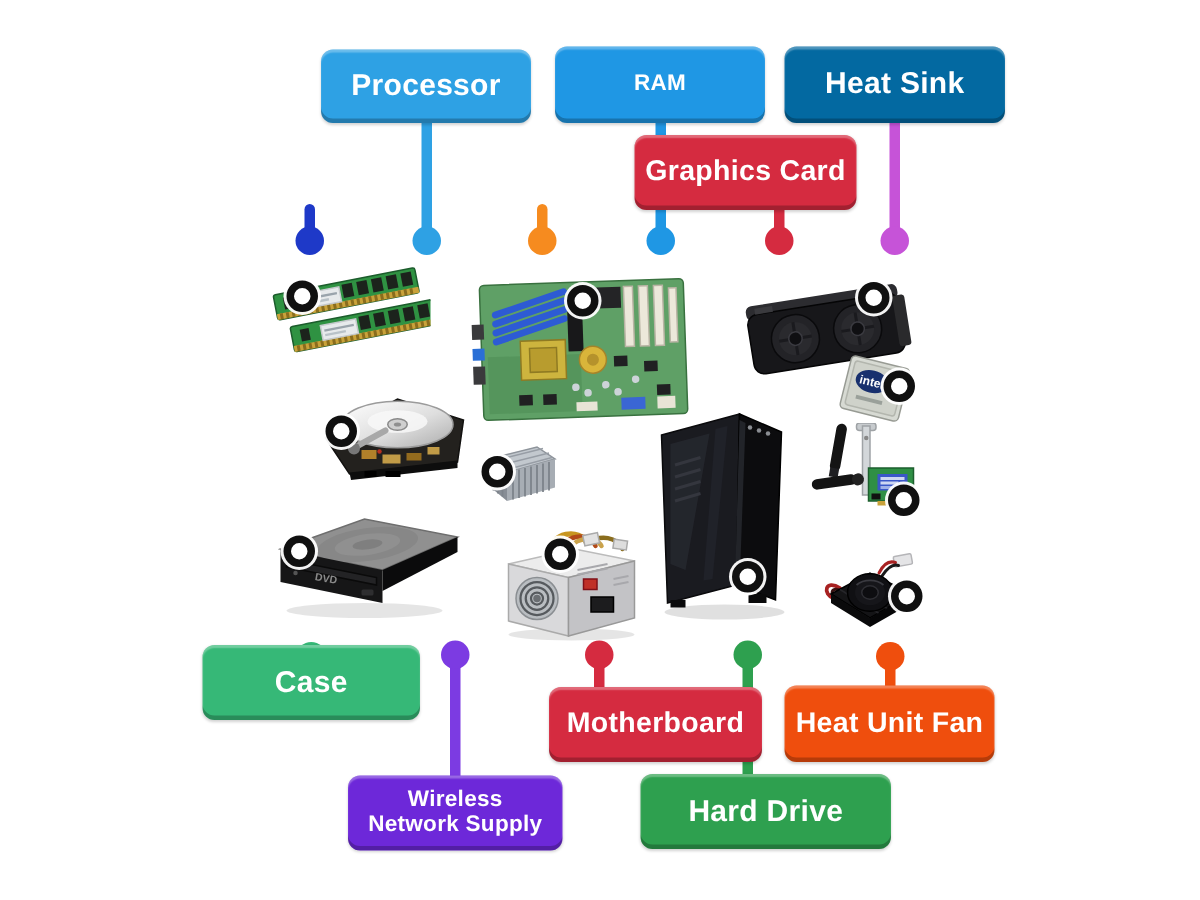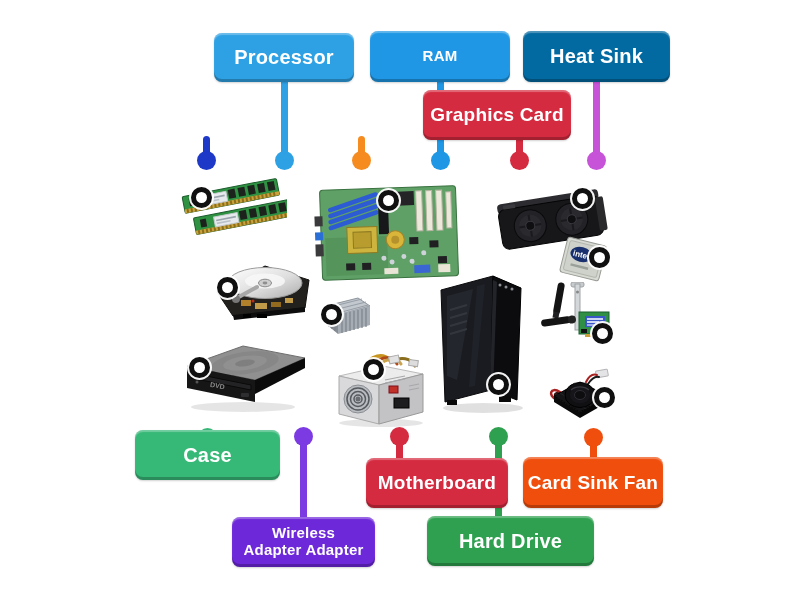--- a/index.html
+++ b/index.html
@@ -318,27 +318,27 @@
       <div>Case</div>
     </div>
     <div class="stem" style="background: rgb(213, 43, 64); left: 395.5px; top: 436px; height: 26px;"></div>
     <div class="enddot" style="background: rgb(213, 43, 64); left: 389.5px; top: 426.5px;"></div>
     <div class="label" style="left: 328px; top: 458px; width: 142px; height: 50px; background: rgb(213, 43, 64); font-size: 19px; margin-left: 38px;">
       <div>Motherboard</div>
     </div>
     <div class="stem" style="background: rgb(239, 78, 13); left: 589.5px; top: 437px; height: 24px;"></div>
     <div class="enddot" style="background: rgb(239, 78, 13); left: 583.5px; top: 427.5px;"></div>
     <div class="label" style="left: 523px; top: 457px; width: 140px; height: 51px; background: rgb(239, 78, 13); font-size: 19px;">
-      <div>Card Sink Fan</div>
+      <div>Heat Unit Fan</div>
     </div>
     <div class="stem" style="background: rgb(124, 59, 226); left: 299.5px; top: 436px; height: 85px;"></div>
     <div class="enddot" style="background: rgb(124, 59, 226); left: 293.5px; top: 426.5px;"></div>
     <div class="label" style="left: 232px; top: 517px; width: 143px; height: 50px; background: #6d28d9; font-size: 15px;">
       <div>Wireless</div>
-      <div>Adapter Adapter</div>
+      <div>Network Supply</div>
     </div>
     <div class="stem" style="background: rgb(46, 160, 79); left: 494.5px; top: 436px; height: 84px;"></div>
     <div class="enddot" style="background: rgb(46, 160, 79); left: 488.5px; top: 426.5px;"></div>
     <div class="label" style="left: 427px; top: 516px; width: 167px; height: 50px; background: rgb(46, 160, 79); font-size: 20px;">
       <div>Hard Drive</div>
     </div>
     <div class="target" style="left: 190.5px; top: 186.5px; border-color: rgb(16, 16, 16); background: rgb(255, 255, 255);"></div>
     <div class="target" style="left: 377.5px; top: 189.5px; border-color: rgb(16, 16, 16); background: rgb(255, 255, 255);"></div>
     <div class="target" style="left: 571.5px; top: 187.5px; border-color: rgb(16, 16, 16); background: rgb(255, 255, 255);"></div>
     <div class="target" style="left: 588.5px; top: 246.5px; border-color: rgb(16, 16, 16); background: rgb(255, 255, 255);"></div>

